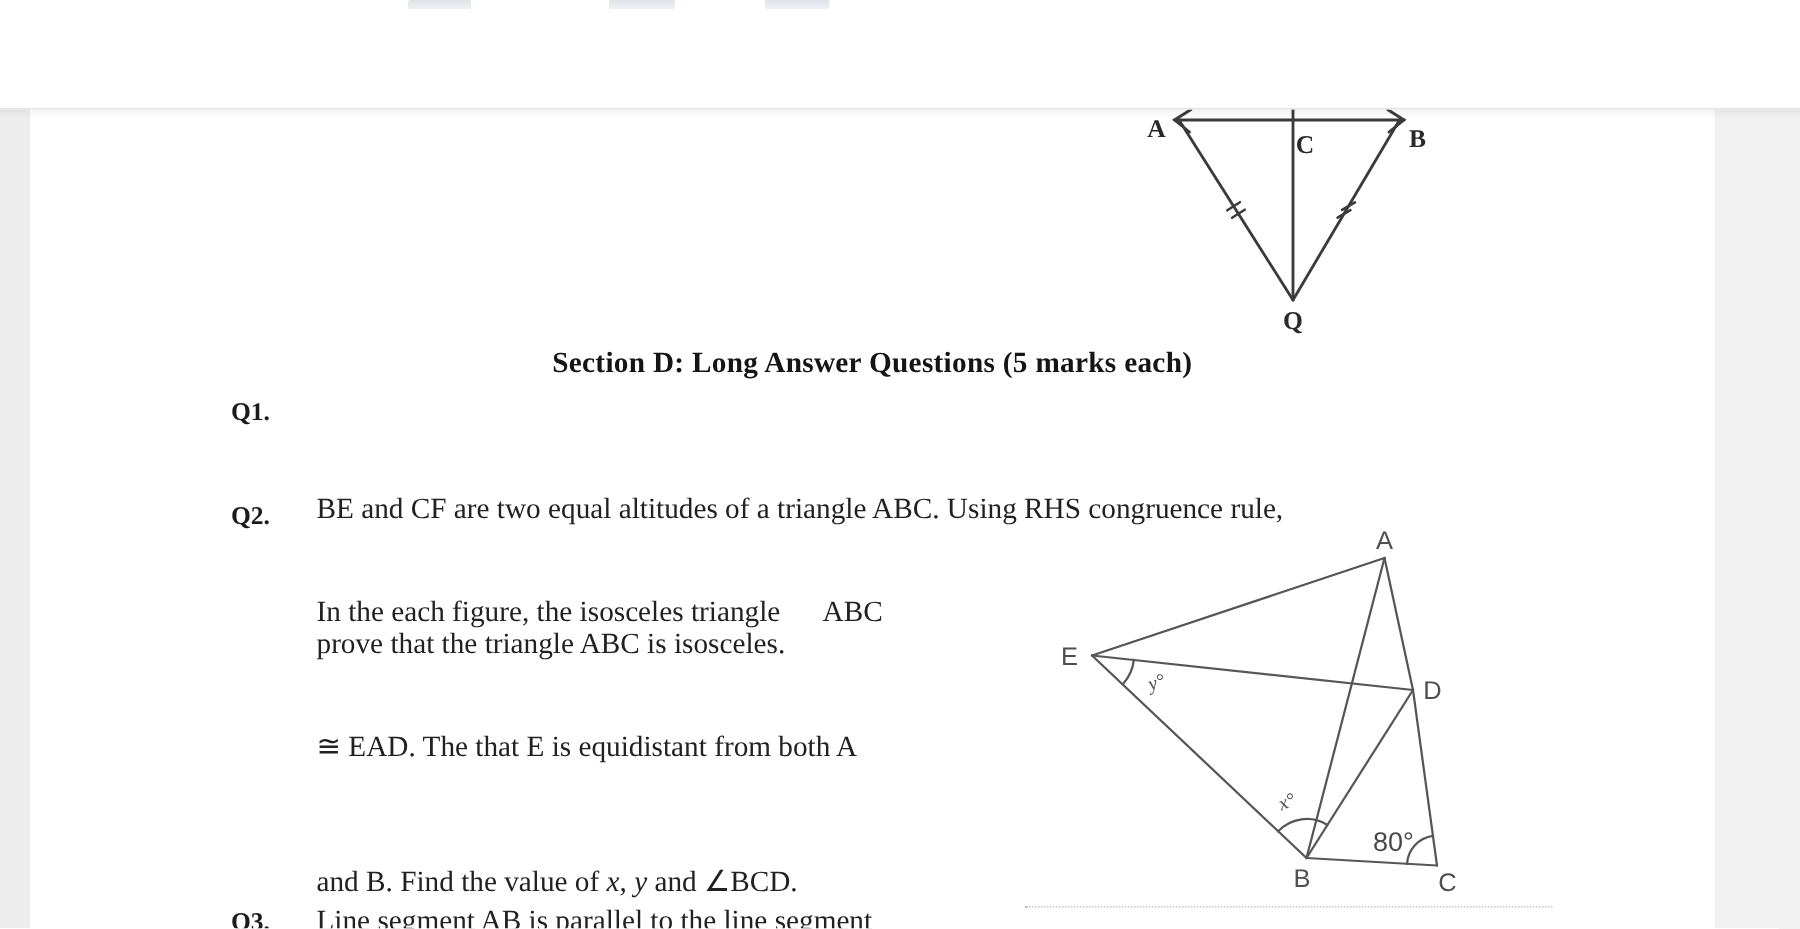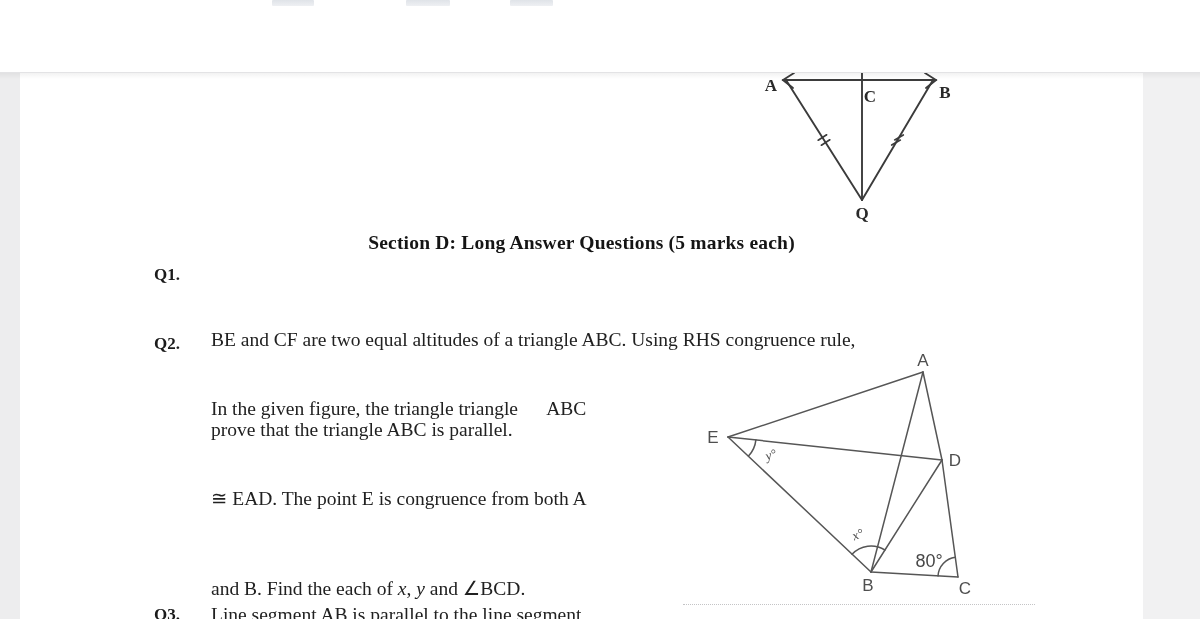--- a/index.html
+++ b/index.html
@@ -161,28 +161,28 @@
     <text class="fig1-label" x="190" y="36" text-anchor="middle">B</text>
     <text class="fig1-label" x="115" y="40" text-anchor="middle">C</text>
     <text class="fig1-label" x="107" y="157" text-anchor="middle">Q</text>
   </svg>
 
   <div class="section-heading">Section D: Long Answer Questions (5 marks each)</div>
 
   <div class="q-label" style="top:265px;">Q1.</div>
   <div class="q-body" style="top:265px; width:770px;">
     <div>BE and CF are two equal altitudes of a triangle ABC. Using RHS congruence rule,</div>
-    <div>prove that the triangle ABC is parallel.</div>
+    <div>prove that the triangle ABC is isosceles.</div>
   </div>
 
   <div class="q-label" style="top:334px;text-align:center;">Q2.</div>
   <div class="q-body" style="top:334px; width:480px;">
-    <div>In the given figure, the triangle triangle      ABC</div>
-    <div>≅ EAD. The point E is congruence from both A</div>
-    <div><span>and B. Find the each of </span><span class="ital">x</span><span>, </span><span class="ital">y</span><span> and ∠BCD.</span></div>
+    <div>In the each figure, the isosceles triangle      ABC</div>
+    <div>≅ EAD. The that E is equidistant from both A</div>
+    <div><span>and B. Find the value of </span><span class="ital">x</span><span>, </span><span class="ital">y</span><span> and ∠BCD.</span></div>
   </div>
 
   <svg class="fig" style="left:695px;top:345px;" width="295" height="260" viewBox="0 0 295 260">
     <g stroke="#565656" stroke-width="1.5" fill="none" stroke-linecap="round">
       <line x1="33" y1="92" x2="228" y2="27"></line>
       <line x1="33" y1="92" x2="247" y2="115"></line>
       <line x1="33" y1="92" x2="176" y2="227"></line>
       <line x1="228" y1="27" x2="176" y2="227"></line>
       <line x1="228" y1="27" x2="247" y2="115"></line>
       <line x1="247" y1="115" x2="263" y2="232"></line>

